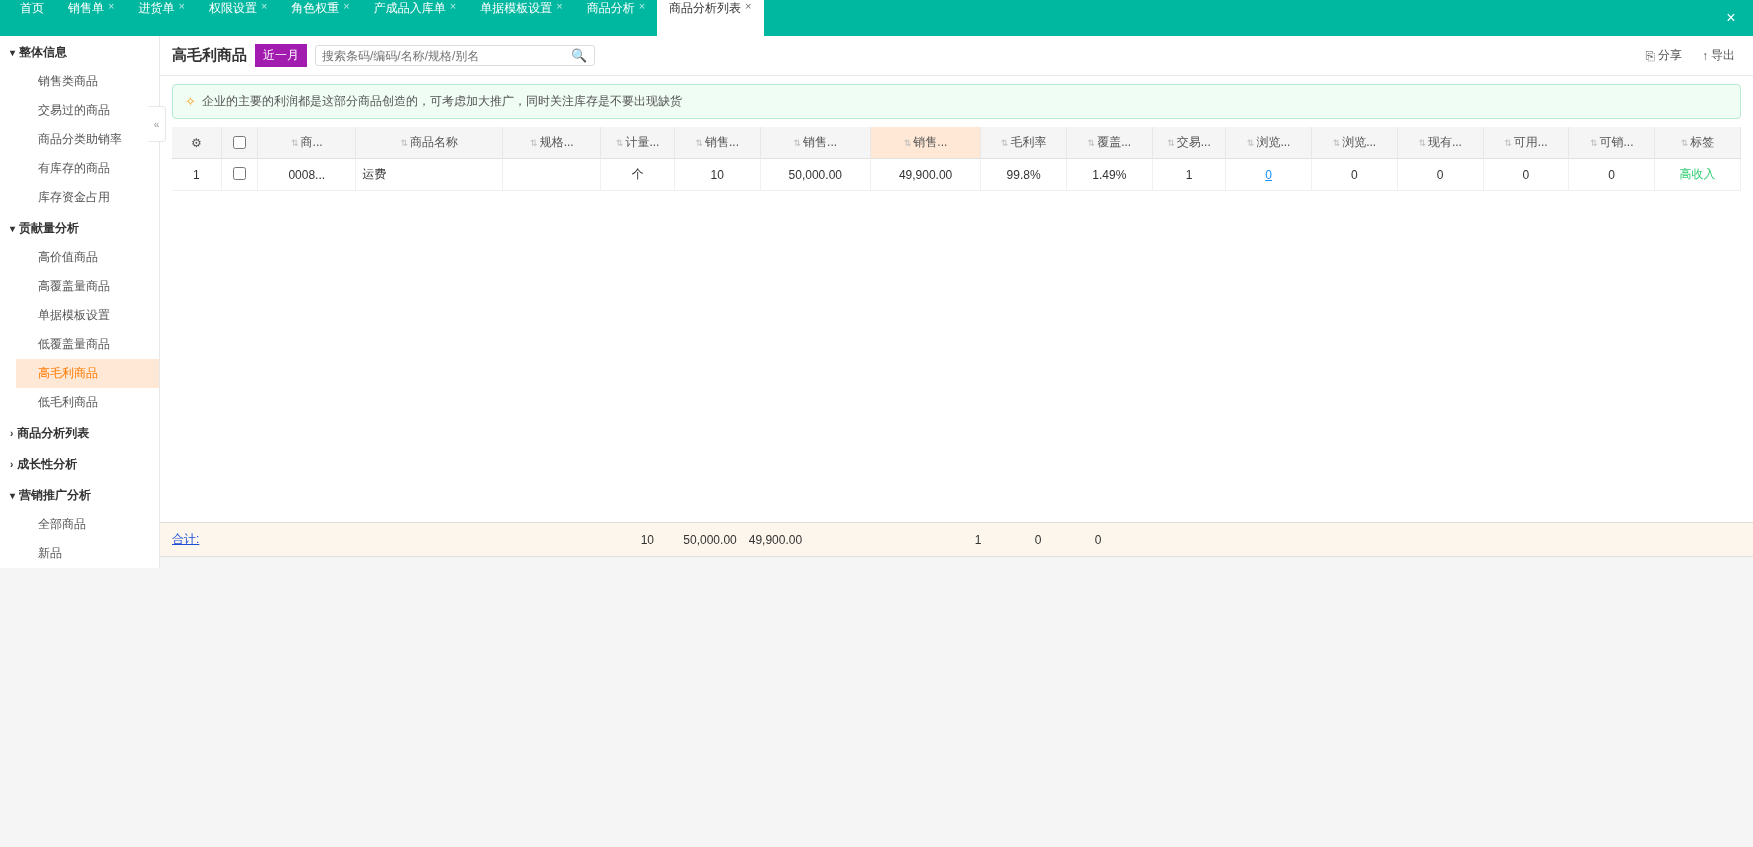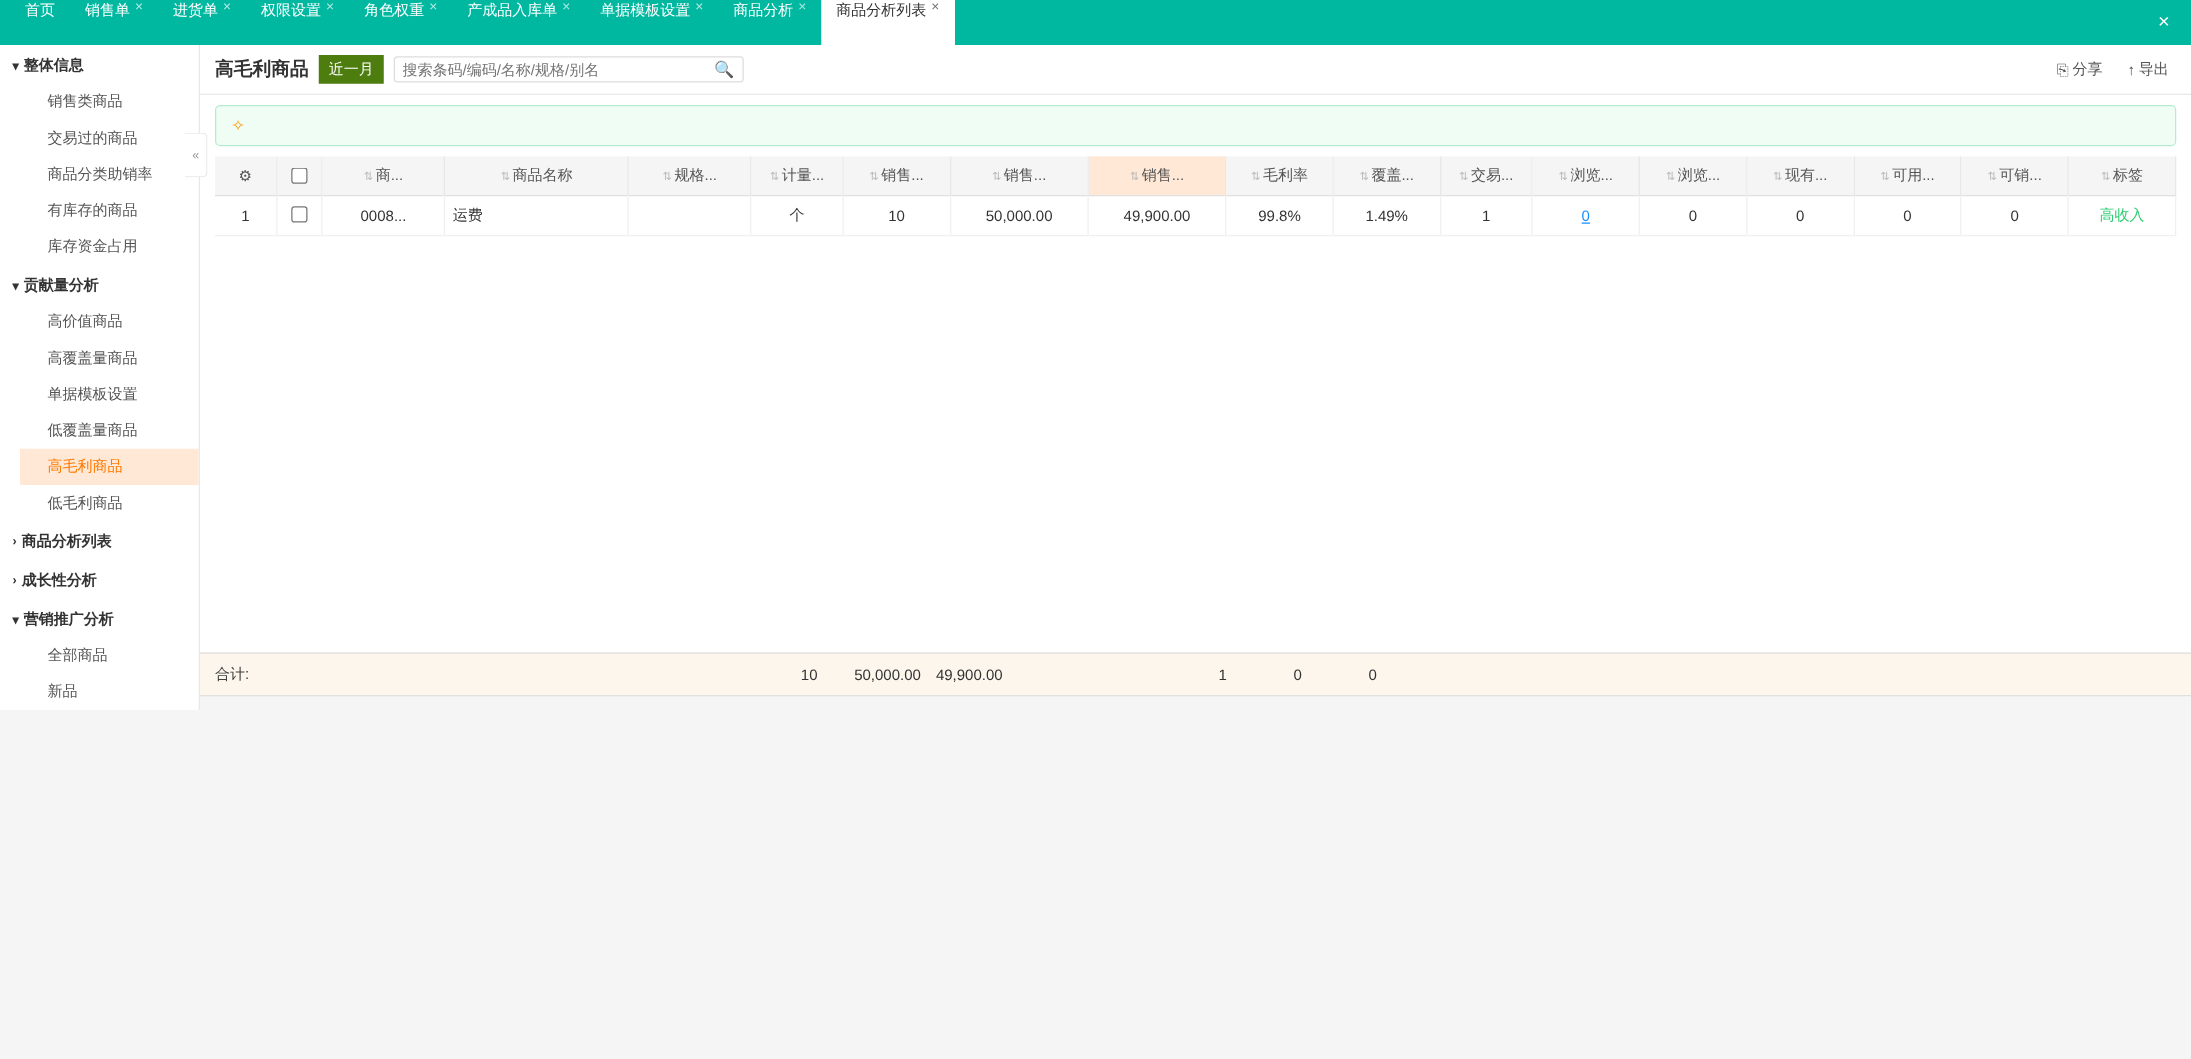--- a/index.html
+++ b/index.html
@@ -96,21 +96,21 @@
       padding: 8px 12px;
       border-bottom: 1px solid #e8e8e8;
       gap: 8px;
     }
     .content-title {
       font-size: 15px;
       font-weight: 600;
       color: #333;
     }
     .time-filter-btn {
-      background: #4d7c0f;
+      background: #a21caf;
       color: #fff;
       border: none;
       border-radius: 0;
       padding: 3px 8px;
       cursor: pointer;
       font-size: 12px;
     }
     .search-box {
       display: flex;
       align-items: center;
@@ -226,21 +226,21 @@
     .footer-totals {
       display: flex;
       align-items: center;
       border-top: 1px solid #e0e0e0;
       background: #fdf6ec;
       padding: 7px 12px;
       font-size: 12px;
       color: #333;
       min-height: 34px;
     }
-    .footer-totals .label { color: #404040; font-weight: 500; margin-right: 8px; }
+    .footer-totals .label { color: #1d4ed8; font-weight: 500; margin-right: 8px; text-decoration: underline; }
     .footer-col { min-width: 60px; text-align: center; padding: 0 6px; }
 
     
     .scroll-bar-area {
       height: 12px;
       background: #f5f5f5;
       border-top: 1px solid #e0e0e0;
     }
 
     
@@ -402,20 +402,21 @@
         </div>
         <div class="action-btn">
           <span>↑</span>
           <span>导出</span>
         </div>
       </div>
     </div>
 
     <div class="info-banner">
       <span class="info-icon">✧</span>
+      <span>企业的主要的利润都是这部分商品创造的，可考虑加大推广，同时关注库存是不要出现缺货</span>
     </div>
 
     <div class="table-container">
       <table>
         <thead>
           <tr>
             <th class="col-num">
               <div class="col-inner">
                 <span>⚙</span>
               </div>

